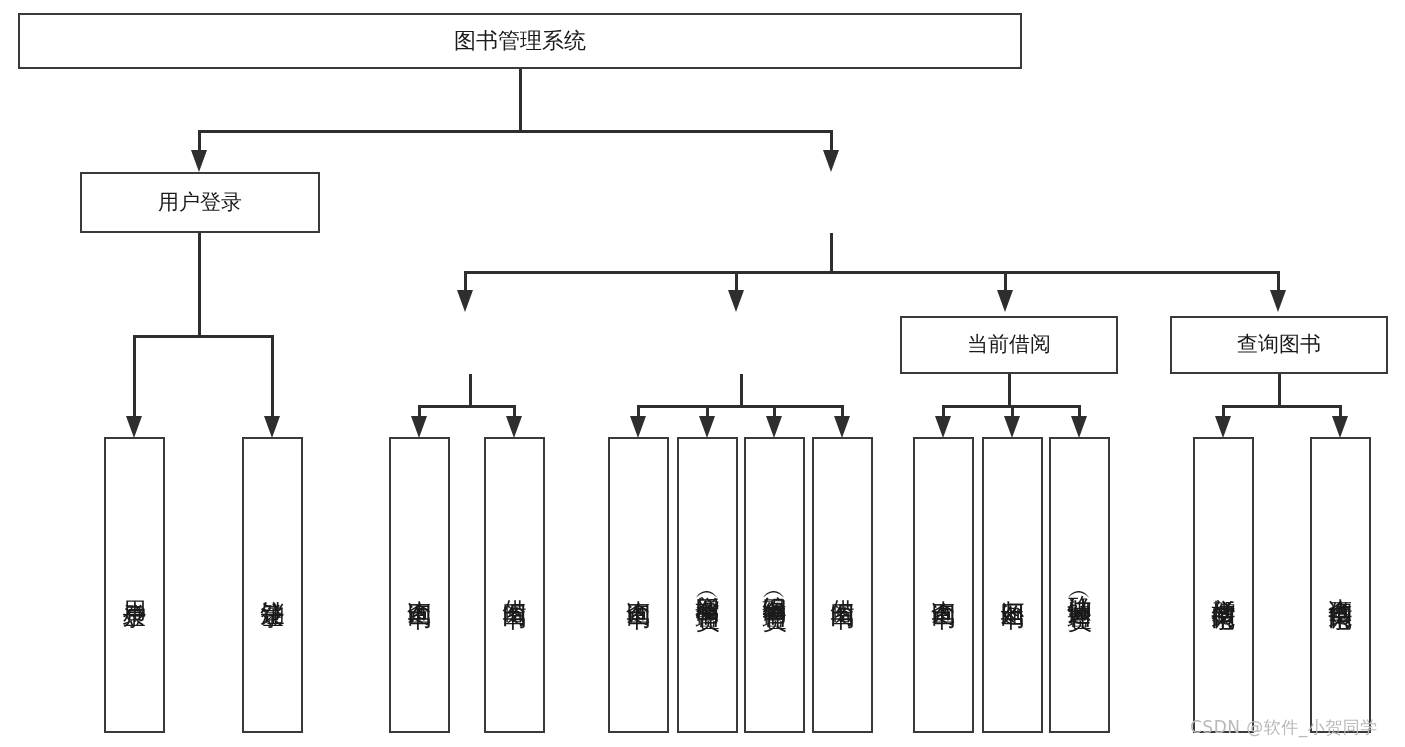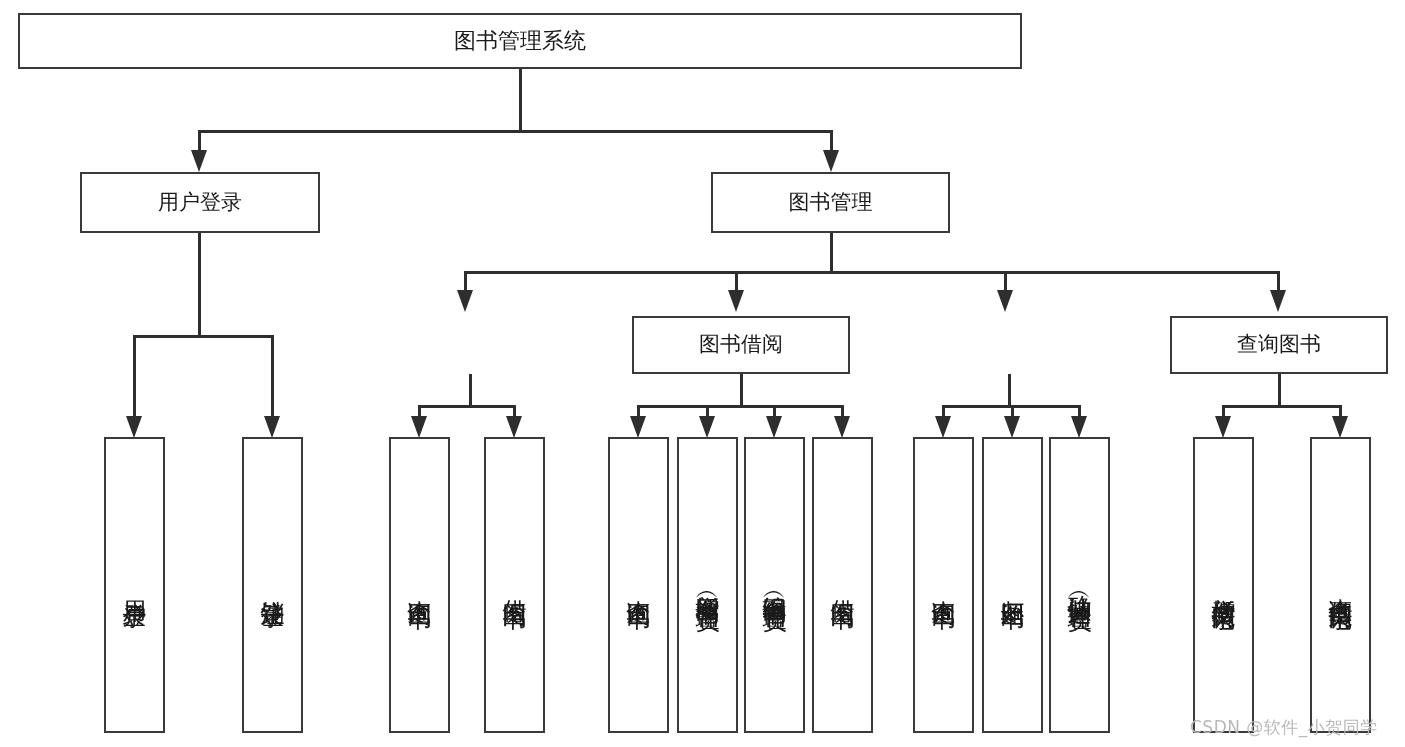--- a/index.html
+++ b/index.html
@@ -97,23 +97,20 @@
   <div class="edge v" style="left:198px; top:130px; width:2.5px; height:24px;"></div>
   <div class="arrow" style="left:191px; top:150px;"></div>
 
   <div class="edge v" style="left:830px; top:130px; width:2.5px; height:24px;"></div>
   <div class="arrow" style="left:823px; top:150px;"></div>
 
   <div class="node lvl-mid" style="left:80px; top:172px; width:240px; height:61px;">
     <span class="node-label">用户登录</span>
   </div>
 
-  <div class="node lvl-mid" style="left:711px; top:172px; width:239px; height:61px;">
-    <span class="node-label">图书管理</span>
-  </div>
 
   <div class="edge v" style="left:198px; top:233px; width:2.5px; height:104px;"></div>
   <div class="edge h" style="left:133px; top:335px; width:140px; height:2.5px;"></div>
   <div class="edge v" style="left:133px; top:335px; width:2.5px; height:85px;"></div>
   <div class="arrow" style="left:126px; top:416px;"></div>
   <div class="edge v" style="left:271px; top:335px; width:2.5px; height:85px;"></div>
   <div class="arrow" style="left:264px; top:416px;"></div>
 
   <div class="edge v" style="left:830px; top:233px; width:2.5px; height:40px;"></div>
   <div class="edge h" style="left:464px; top:271px; width:815px; height:2.5px;"></div>
@@ -124,24 +121,24 @@
   <div class="edge v" style="left:735px; top:271px; width:2.5px; height:22px;"></div>
   <div class="arrow" style="left:728px; top:290px;"></div>
 
   <div class="edge v" style="left:1004px; top:271px; width:2.5px; height:22px;"></div>
   <div class="arrow" style="left:997px; top:290px;"></div>
 
   <div class="edge v" style="left:1277px; top:271px; width:2.5px; height:22px;"></div>
   <div class="arrow" style="left:1270px; top:290px;"></div>
 
 
-  <div class="node lvl-mid" style="left:632px; top:316px; width:218px; height:58px;">
-    <span class="node-label">图书借阅</span>
-  </div>
-
+
+  <div class="node lvl-mid" style="left:900px; top:316px; width:218px; height:58px;">
+    <span class="node-label">当前借阅</span>
+  </div>
 
   <div class="node lvl-mid" style="left:1170px; top:316px; width:218px; height:58px;">
     <span class="node-label">查询图书</span>
   </div>
 
   <div class="edge v" style="left:469px; top:374px; width:2.5px; height:33px;"></div>
   <div class="edge h" style="left:418px; top:405px; width:96px; height:2.5px;"></div>
   <div class="edge v" style="left:418px; top:405px; width:2.5px; height:15px;"></div>
   <div class="arrow" style="left:411px; top:416px;"></div>
   <div class="edge v" style="left:513px; top:405px; width:2.5px; height:15px;"></div>

